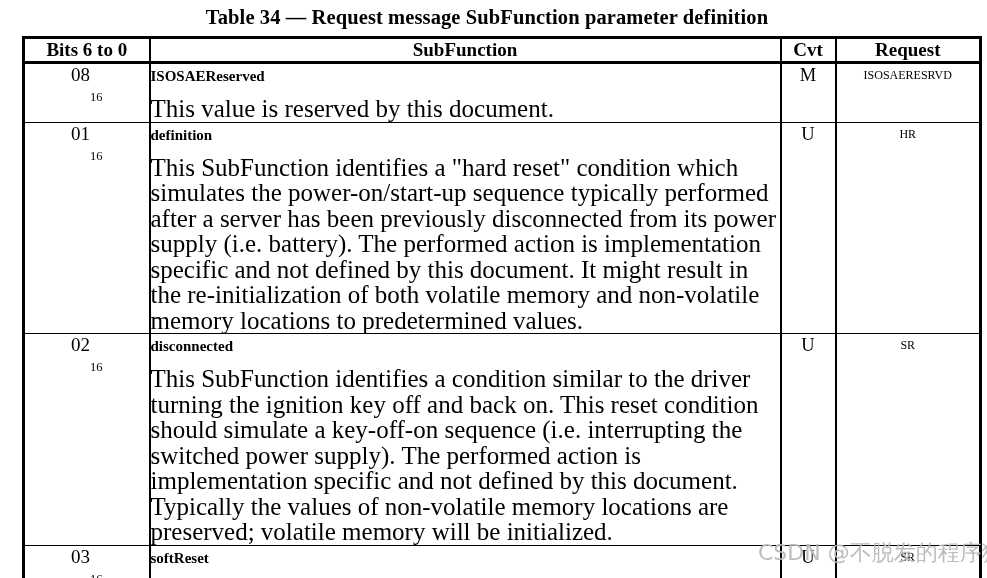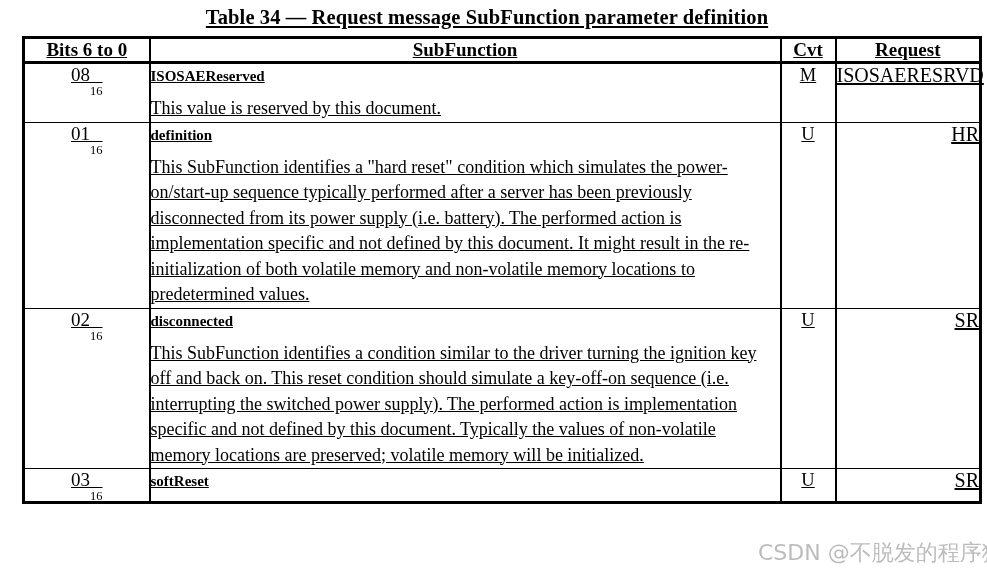--- a/index.html
+++ b/index.html
@@ -14,21 +14,20 @@
     font-family: "Liberation Serif", "DejaVu Serif", serif;
     color: #000000;
     position: relative;
   }
 
   .page {
     position: relative;
     width: 974px;
     height: 578px;
     box-sizing: border-box;
-    text-decoration: underline;
   }
 
   .table-caption {
     text-align: center;
     font-weight: bold;
     font-size: 20.5px;
     line-height: 26px;
     letter-spacing: 0.1px;
     padding-top: 4px;
     padding-bottom: 6px;
@@ -81,51 +80,51 @@
     font-size: 19px;
     line-height: 22px;
     padding: 10px 22px 8px 4px;
     white-space: nowrap;
   }
   td.cell-bits sub {
     font-size: 12.5px;
     line-height: 0;
     vertical-align: baseline;
     position: relative;
-    top: 14px;
+    top: 20px;
   }
 
   td.cell-desc {
     padding: 8px 8px 10px 8px;
     font-size: 19px;
     line-height: 25.5px;
   }
   .desc-title {
     font-weight: bold;
     font-size: 15px;
     line-height: 24px;
     margin-bottom: 8px;
   }
   .desc-body {
-    font-size: 18px;
+    font-size: 25px;
     line-height: 25.5px;
     text-align: left;
     hyphens: none;
   }
 
   td.cell-cvt {
     text-align: center;
     font-size: 18.5px;
     line-height: 22px;
     padding: 10px 2px 8px 2px;
   }
 
   td.cell-mnemonic {
-    text-align: right;
-    font-size: 20px;
+    text-align: center;
+    font-size: 12px;
     line-height: 22px;
     padding: 10px 4px 8px 8px;
     white-space: nowrap;
   }
 
   
   .watermark {
     position: absolute;
     left: 758px;
     top: 540px;

